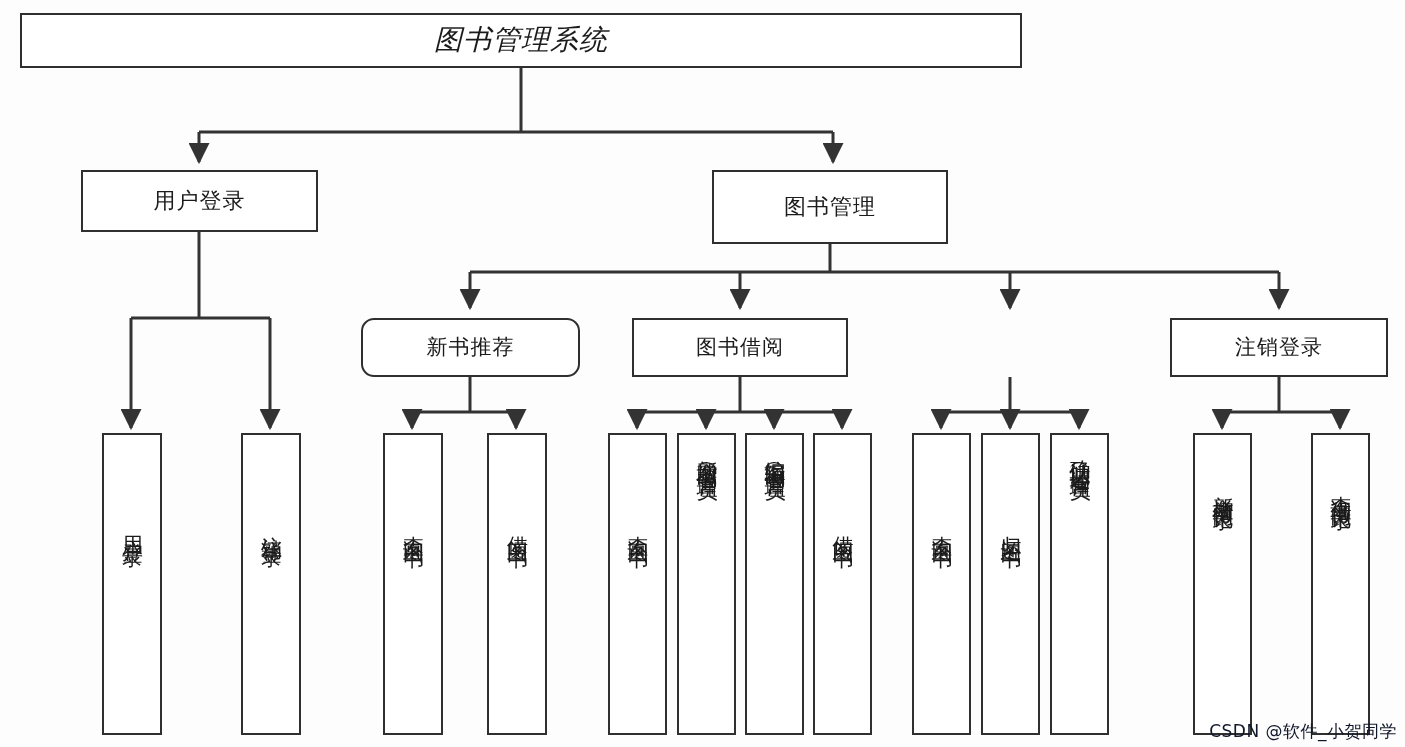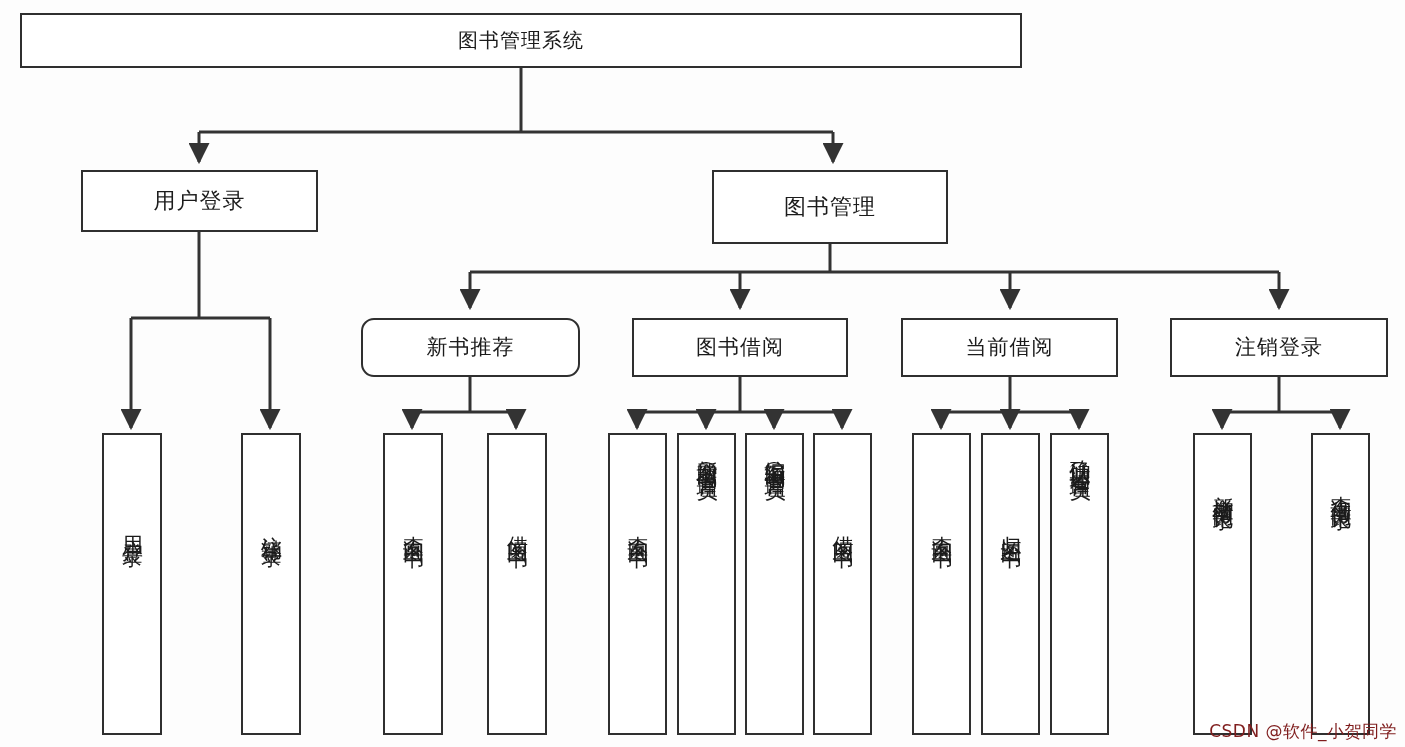--- a/index.html
+++ b/index.html
@@ -34,21 +34,21 @@
     align-items: center;
     justify-content: center;
     color: #1b1b1b;
   }
   .node .label {
     font-size: 22px;
     line-height: 1.15;
     letter-spacing: 1px;
     white-space: nowrap;
   }
-  .node.root .label { font-size: 20px; }
+  .node.root .label { font-size: 28px; font-style: italic; }
   .node.lvl2 .label { font-size: 22px; }
   .node.lvl3 .label { font-size: 21px; }
 
   
   .node.leaf {
     align-items: flex-start;
     justify-content: center;
     padding-top: 0;
   }
   .node.leaf .label {
@@ -59,21 +59,21 @@
     line-height: 1;
     white-space: nowrap;
   }
   .node.leaf.tall .label { letter-spacing: 3px; }
 
   .watermark {
     position: absolute;
     right: 8px;
     bottom: 4px;
     font-size: 17px;
-    color: #7f1d1d;
+    color: #0f172a;
     letter-spacing: 0.5px;
     white-space: nowrap;
     margin-left: 28px;
   }
 </style>
 </head>
 <body>
 
 <div id="canvas">
 
@@ -137,23 +137,20 @@
   <div class="node lvl2" style="left:712px; top:170px; width:236px; height:74px;">
     <span class="label">图书管理</span>
   </div>
 
   <div class="node lvl3" style="left:361px; top:318px; width:219px; height:59px;border-radius:13px;">
     <span class="label">新书推荐</span>
   </div>
   <div class="node lvl3" style="left:632px; top:318px; width:216px; height:59px;">
     <span class="label">图书借阅</span>
   </div>
-  <div class="node lvl3" style="left:901px; top:318px; width:217px; height:59px;">
-    <span class="label">当前借阅</span>
-  </div>
   <div class="node lvl3" style="left:1170px; top:318px; width:218px; height:59px;">
     <span class="label">注销登录</span>
   </div>
 
   <div class="node leaf" style="left:102px; top:433px; width:60px; height:302px; padding-top:84px;">
     <span class="label">用户登录</span>
   </div>
   <div class="node leaf" style="left:241px; top:433px; width:60px; height:302px; padding-top:84px;">
     <span class="label">注销登录</span>
   </div>

